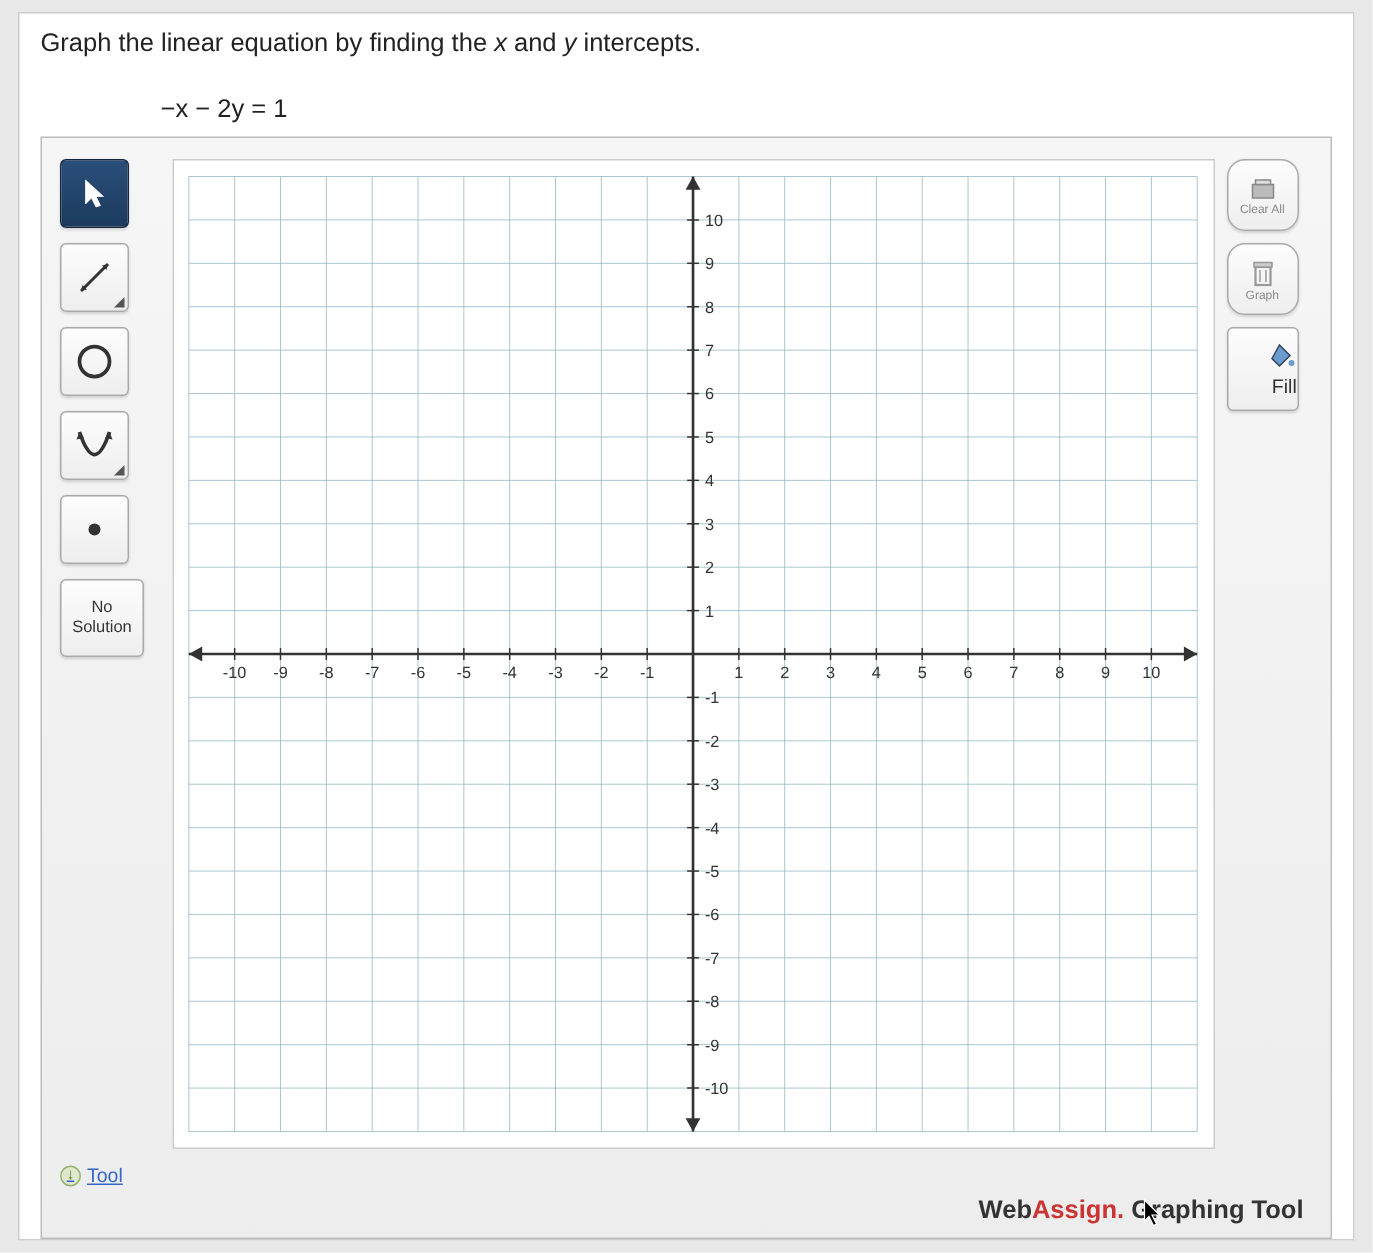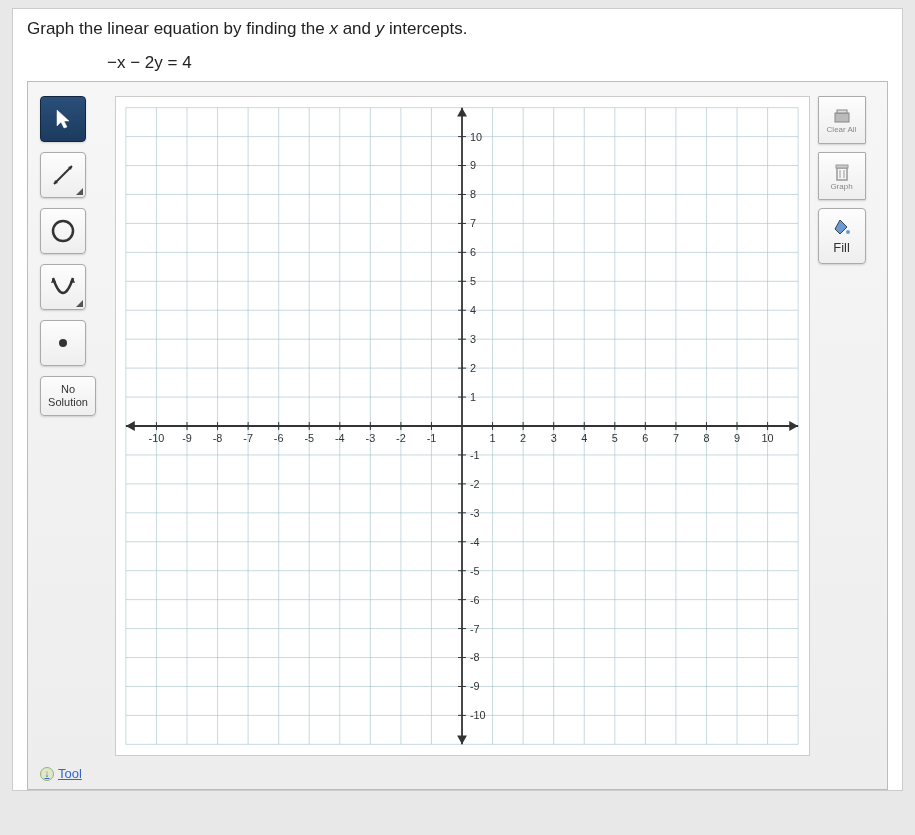--- a/index.html
+++ b/index.html
@@ -12,21 +12,21 @@
     overflow: hidden;
   }
   .question-area {
     background: #fff;
     border: 1px solid #ccc;
     padding: 10px 14px 0 14px;
   }
   .prompt {
     font-size: 17px;
     color: #222;
-    margin-bottom: 14px;
+    margin-bottom: 24px;
   }
   .prompt .var { font-style: italic; }
   .equation {
     font-size: 17px;
     color: #222;
     margin-left: 80px;
     margin-bottom: 8px;
   }
   .graph-tool {
     border: 1px solid #bbb;
@@ -61,21 +61,21 @@
   .tool-btn.active {
     background: linear-gradient(#2a4f7a,#1c3a5e);
     border-color: #12263d;
   }
   .tool-btn .tri {
     position:absolute; right:2px; bottom:2px;
     width:0;height:0;border-left:7px solid transparent;border-bottom:7px solid #555;
   }
   .no-sol {
     width: 56px;
-    height: 40px;
+    height: 52px;
     background: linear-gradient(#fdfdfd,#eee);
     border: 1px solid #aaa;
     border-radius: 4px;
     text-align: center;
     font-size: 11px;
     line-height: 13px;
     color: #333;
     display: flex;
     align-items: center;
     justify-content: center;
@@ -95,30 +95,30 @@
     margin-left: 8px;
     display:flex;
     flex-direction:column;
     gap:8px;
   }
   .side-btn {
     width: 48px;
     height: 48px;
     background: linear-gradient(#fdfdfd,#eee);
     border:1px solid #aaa;
-    border-radius:1px;
+    border-radius:12px;
     display:flex;flex-direction:column;align-items:center;justify-content:center;
     font-size:9px;color:#888;cursor:pointer;
     box-shadow:0 1px 2px rgba(0,0,0,0.15);
   }
   .fill-btn {
     width:48px;height:56px;
     background: linear-gradient(#fdfdfd,#eee);
     border:1px solid #aaa;border-radius:4px;
-    display:flex;flex-direction:column;align-items:center;justify-content:center;
+    display:flex;flex-direction:column;align-items:flex-end;justify-content:center;
     font-size:13px;color:#333;cursor:pointer;gap:3px;
     box-shadow:0 1px 2px rgba(0,0,0,0.15);
   }
   .help-link {
     margin-top: 10px;
     font-size: 13px;
     color: #3366cc;
     text-decoration: underline;
     cursor:pointer;
     display:flex;align-items:center;gap:4px;
@@ -141,21 +141,21 @@
     pointer-events:none;
   }
 </style>
 </head>
 <body>
 
 <div class="question-area">
   <div class="prompt">
     <span>Graph the linear equation by finding the </span><span class="var">x</span><span> and </span><span class="var">y</span><span> intercepts.</span>
   </div>
-  <div class="equation">−x − 2y = 4</div>
+  <div class="equation">−x − 2y = 1</div>
 
   <div class="graph-tool">
     <div class="main-row">
       <div class="toolbar">
         <div class="tool-btn active">
           <svg width="20" height="22" viewBox="0 0 20 22">
             <path d="M4 2 L4 18 L8 14 L11 20 L14 19 L11 13 L16 13 Z" fill="#fff" stroke="#fff" stroke-width="0.5"></path>
           </svg>
         </div>
         <div class="tool-btn">
@@ -352,14 +352,20 @@
           <span>Fill</span>
         </div>
       </div>
     </div>
 
     <div class="help-link">
       <span class="help-badge">↓</span>
       <span>Tool</span>
     </div>
 
+    <div class="footer-brand">
+      <span>Web</span><span class="wa-assign">Assign.</span><span> Graphing Tool</span>
+      <svg class="cursor-sim" width="18" height="20" style="right:108px;bottom:6px">
+        <path d="M2 1 L2 15 L5 12 L8 18 L10 17 L7 11 L12 11 Z" fill="#000" stroke="#fff" stroke-width="0.8"></path>
+      </svg>
+    </div>
   </div>
 </div>
 
 </body></html>

